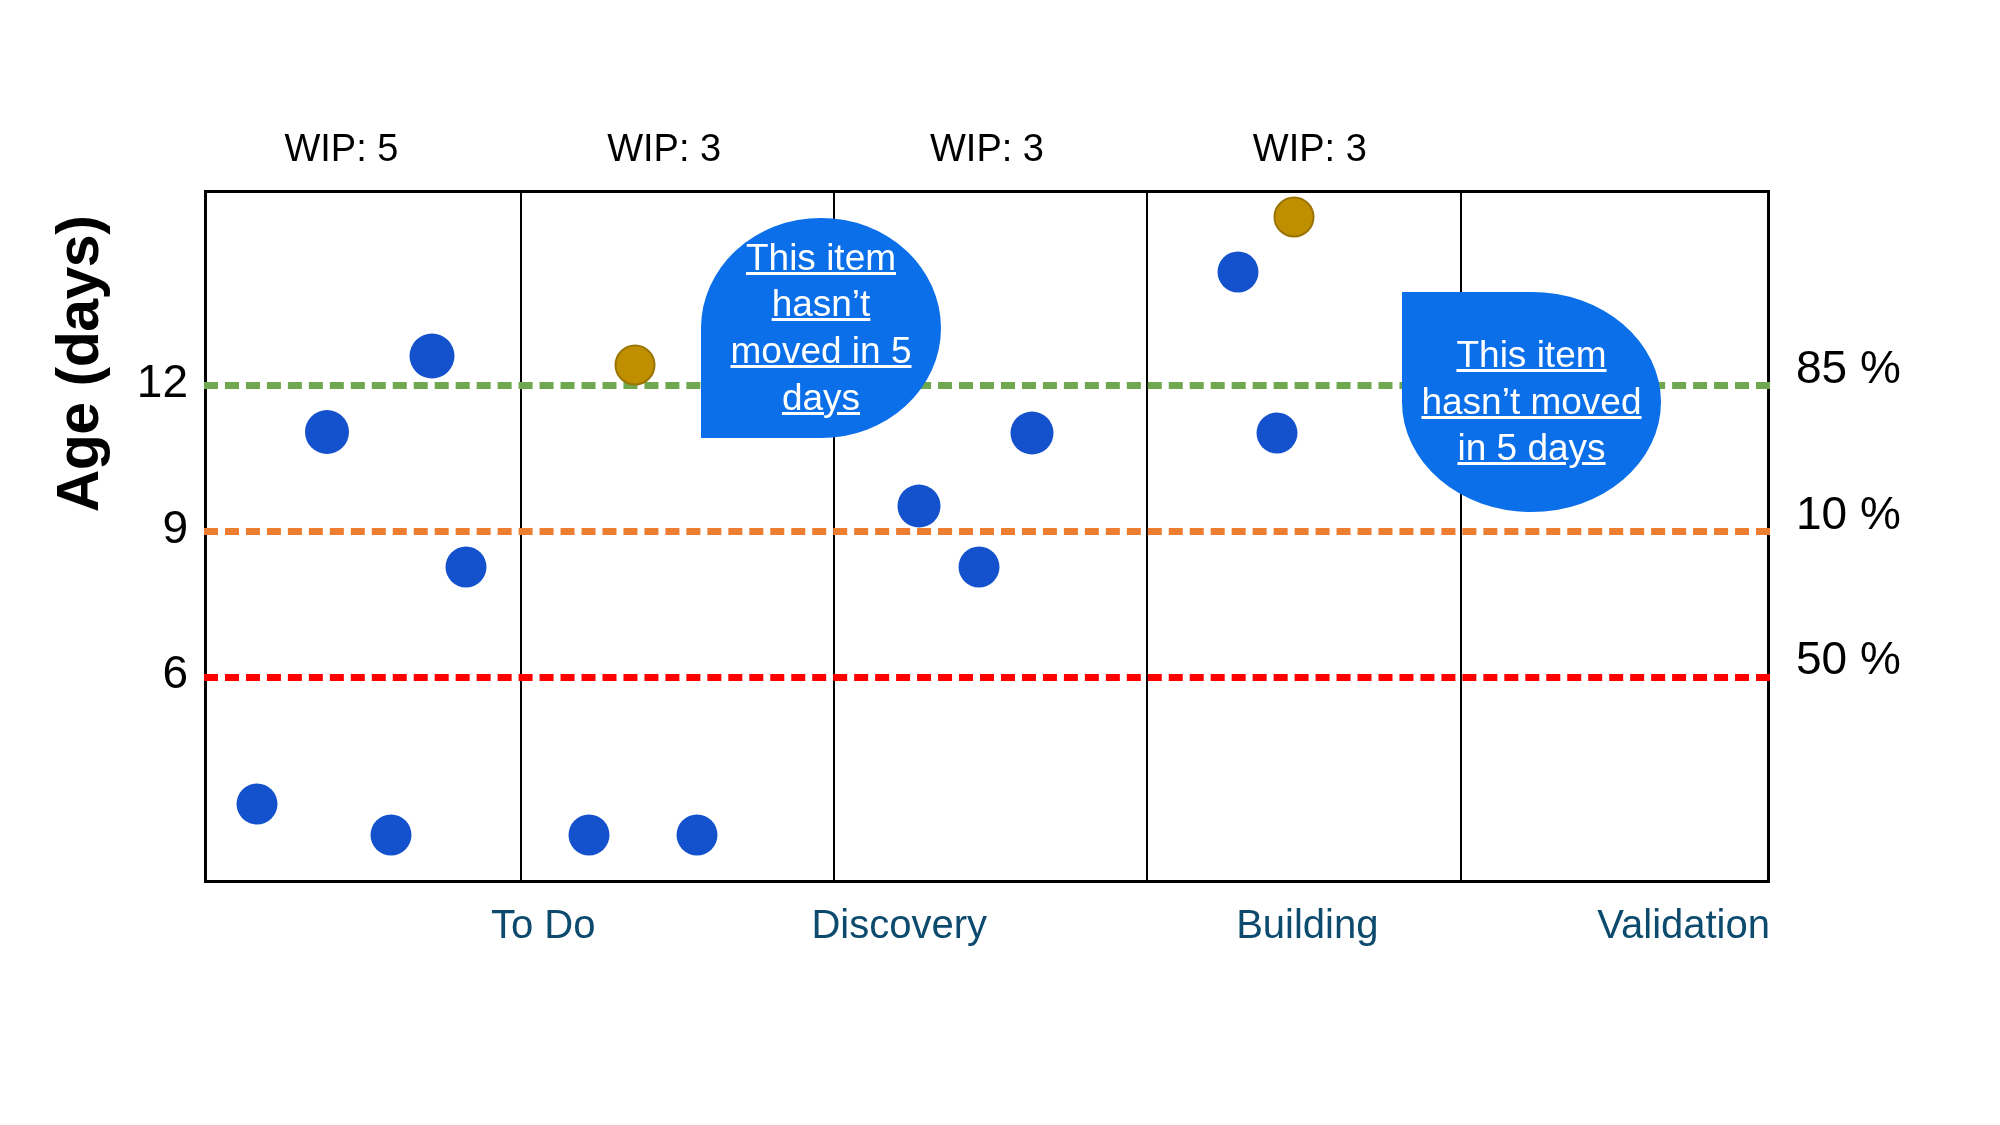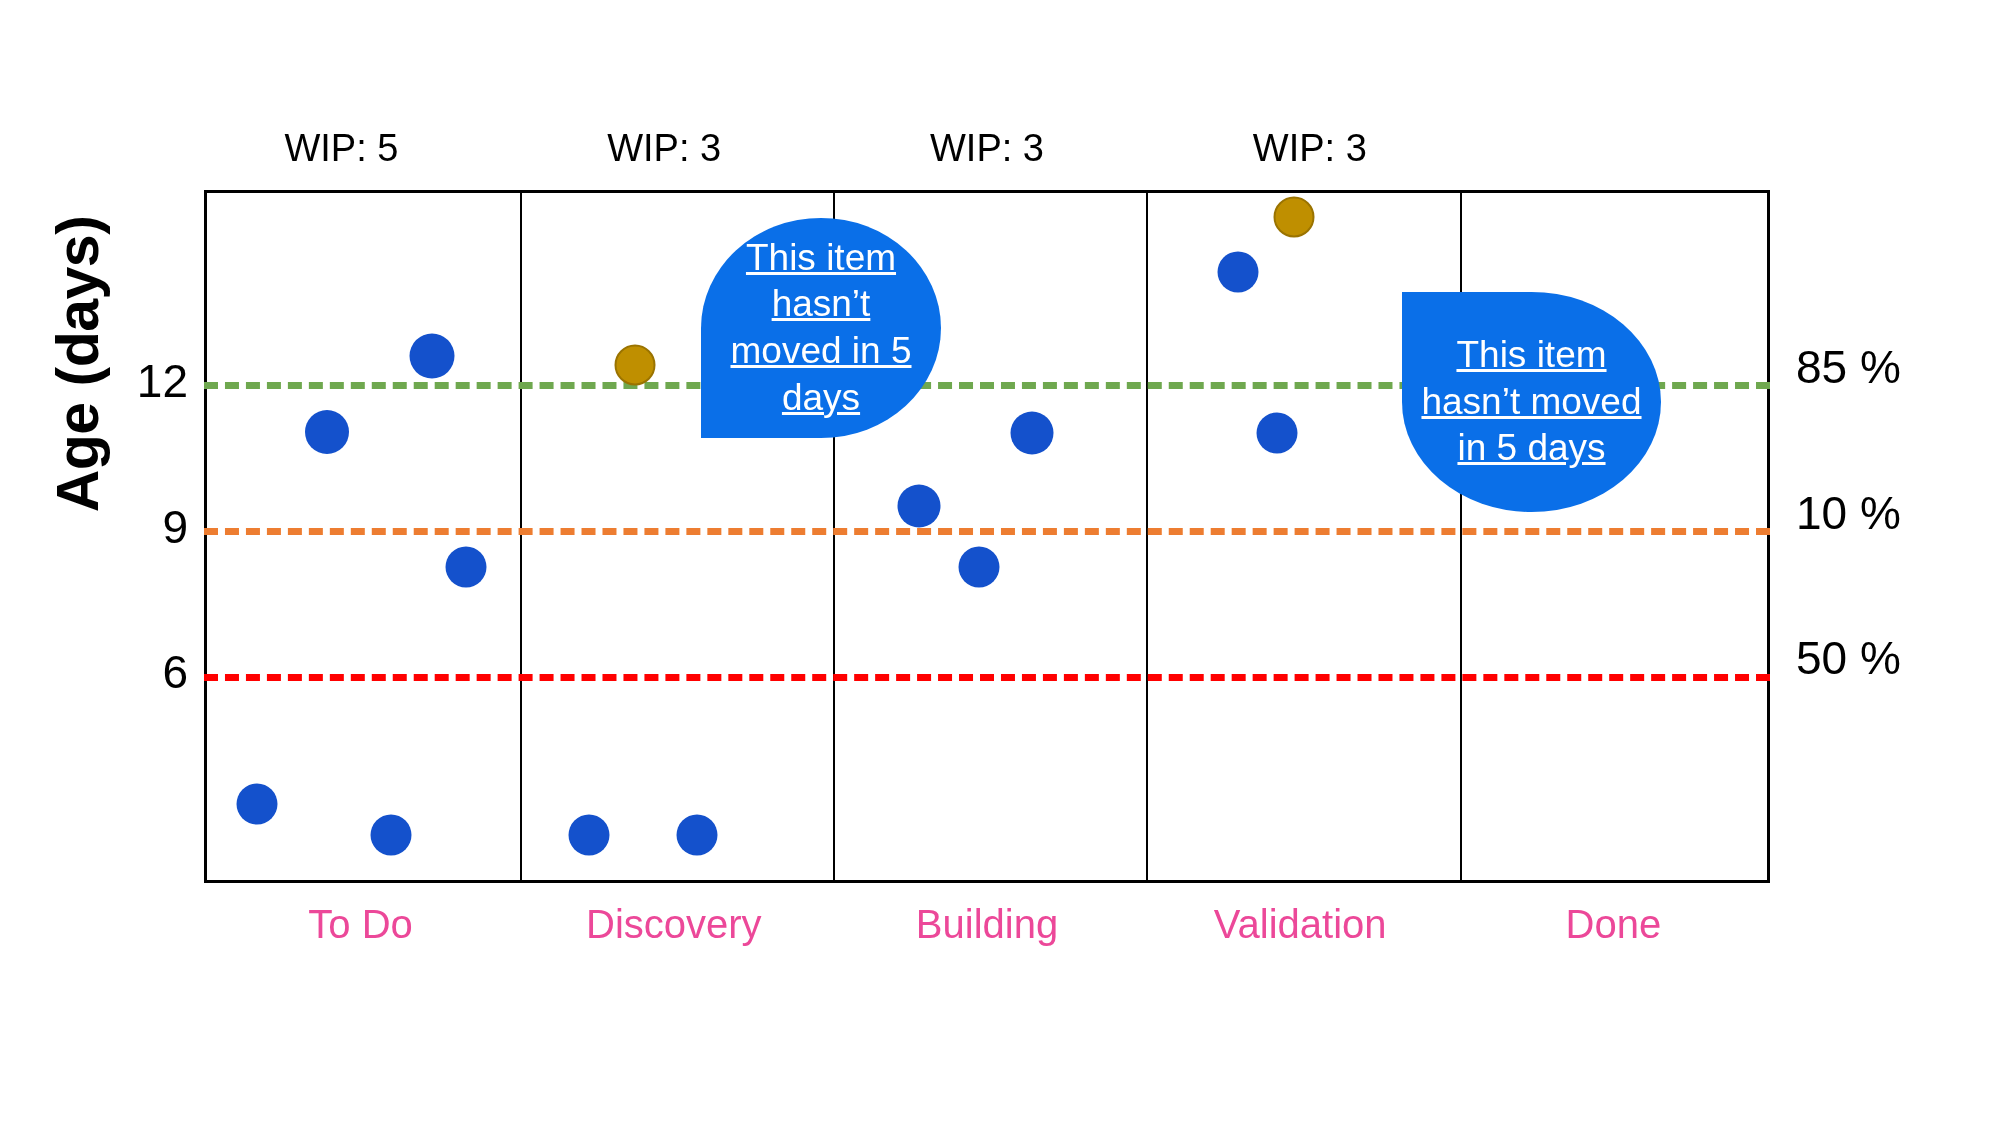--- a/index.html
+++ b/index.html
@@ -37,21 +37,21 @@
   .pct-labels{position:absolute;left:1796px;top:176px;width:200px;height:693px;}
   .pct-label{
     position:absolute;left:0;width:190px;text-align:left;
     font-size:46px;color:#000;line-height:1;
   }
 
   .wip-row{position:absolute;left:204px;top:128px;width:1566px;height:56px;display:flex;gap:48px;}
   .wip-cell{flex:1 1 0;text-align:center;font-size:38px;color:#000;line-height:1.1;}
 
   .cat-row{position:absolute;left:204px;top:898px;width:1566px;height:60px;display:flex;}
-  .cat-cell{flex:1 1 0;text-align:center;font-size:40px;color:#ec4899;line-height:1.3;}
+  .cat-cell{flex:1 1 0;text-align:right;font-size:40px;color:#0c4a6e;line-height:1.3;}
 
   
   .threshold{
     position:absolute;left:0;width:1566px;height:0;
     border-top-width:7px;border-top-style:dashed;
   }
   .thresholds-layer{position:absolute;left:204px;top:190px;width:1566px;height:693px;}
 
   
   .dots-layer{position:absolute;left:204px;top:190px;width:1566px;height:693px;}
@@ -140,16 +140,15 @@
     <div class="pct-label" style="top:168px;">85 %</div>
     <div class="pct-label" style="top:314px;">10 %</div>
     <div class="pct-label" style="top:459px;">50 %</div>
   </div>
 
   <div class="cat-row">
     <div class="cat-cell">To Do</div>
     <div class="cat-cell">Discovery</div>
     <div class="cat-cell">Building</div>
     <div class="cat-cell">Validation</div>
-    <div class="cat-cell">Done</div>
   </div>
 
 </div>
 
 </body></html>

